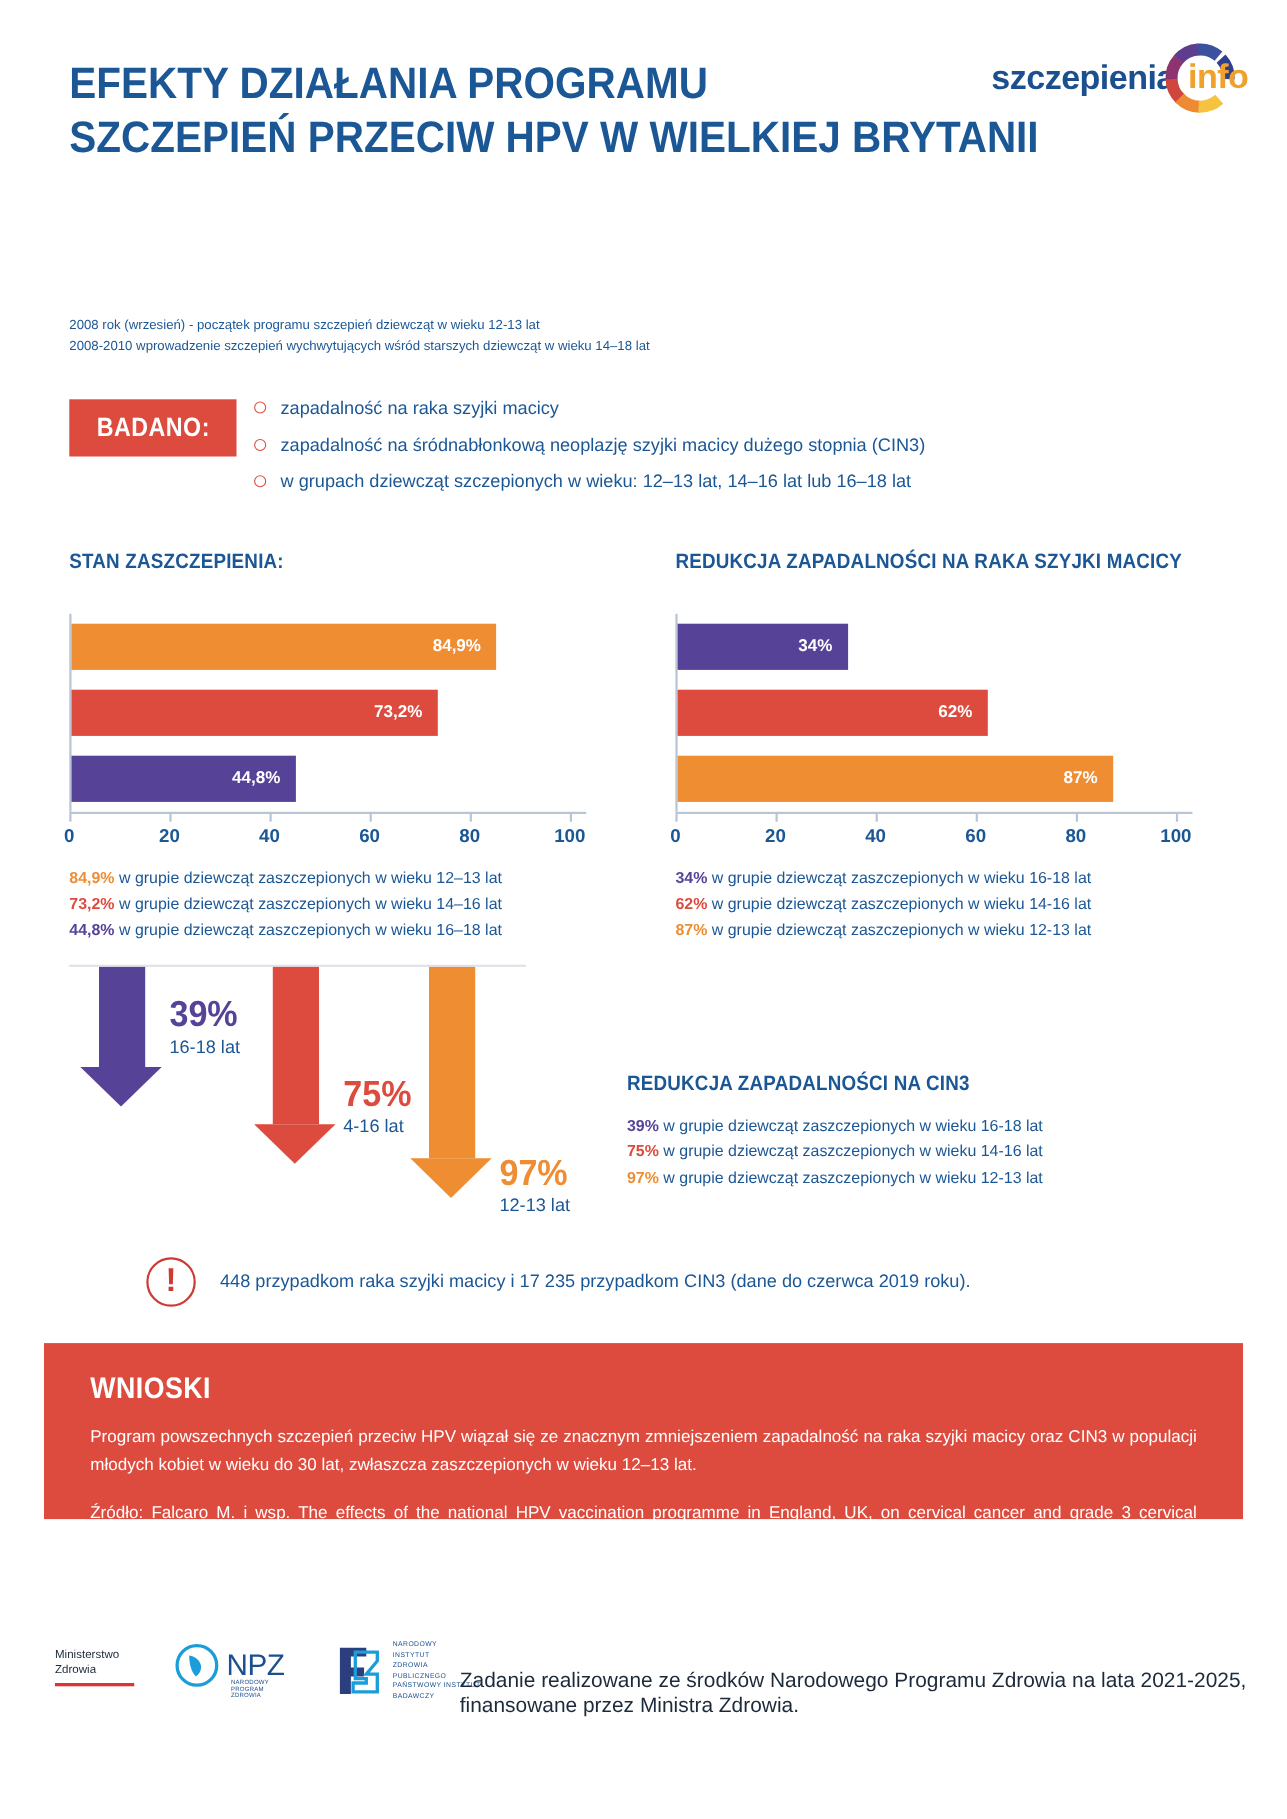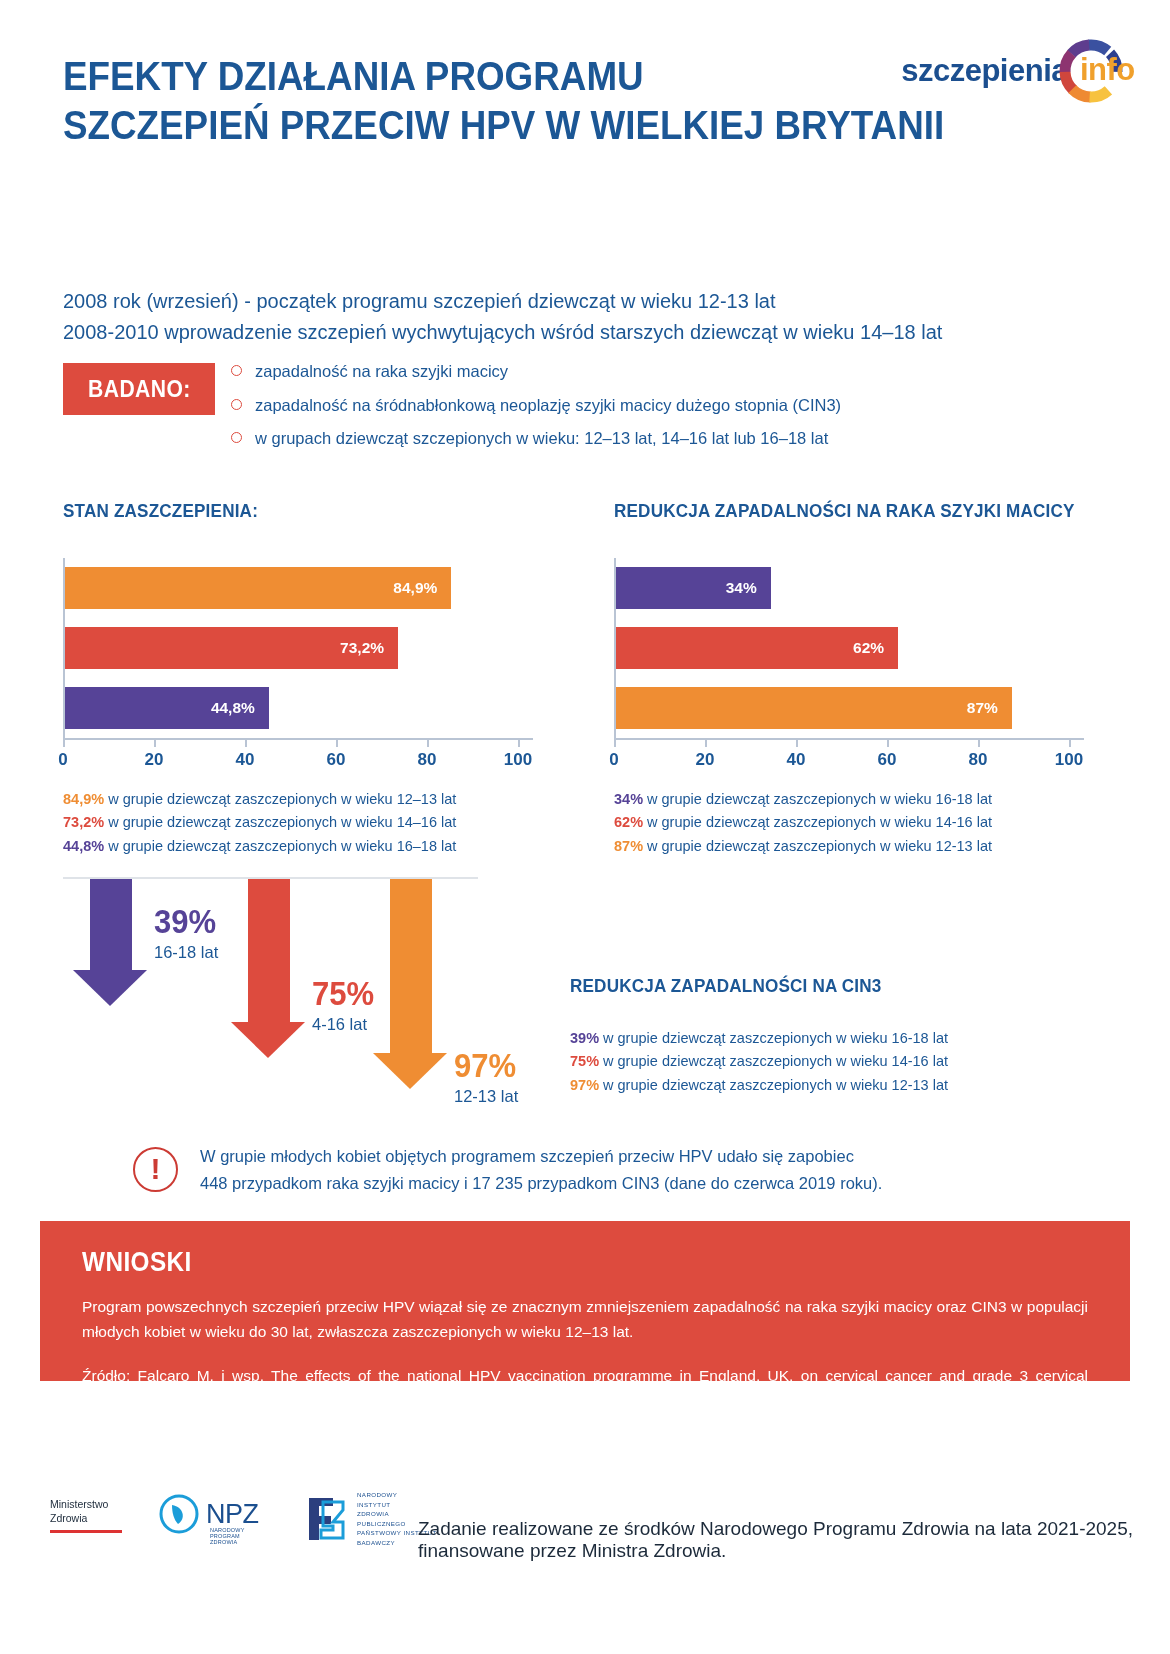--- a/index.html
+++ b/index.html
@@ -38,21 +38,21 @@
   h1.title span { display:block; white-space: nowrap; }
 
   
   .intro {
     position: absolute; left: 63px; top: 192px; width: 1002px;
     font-size: 16.5px; line-height: 1.62; color: #1c5795;
     text-align: justify;
   }
   .dates {
     position: absolute; left: 63px; top: 286px; width: 1002px;
-    font-size: 20px; line-height: 1.55; color: #1c5795;
+    font-size: 12px; line-height: 1.55; color: #1c5795;
   }
 
   
   .badano-box {
     position: absolute; left: 63px; top: 363px;
     width: 152px; height: 52px; background: #dd4b3e;
     display: flex; align-items: center; justify-content: center;
   }
   .badano-box span {
     color:#fff; font-size: 24px; font-weight: bold;
@@ -111,21 +111,21 @@
   .arrow .shaft { width: 100%; }
   .arrow .head {
     width: 0; height: 0; margin-left: 50%;
     transform: translateX(-50%);
   }
   .arrow-label { position: absolute; }
   .arrow-pct { font-size: 33px; font-weight: bold; line-height: 1; transform: scaleX(0.94); transform-origin:left; }
   .arrow-age { font-size: 16.5px; color: #1c5795; margin-top: 5px; }
 
   .cin3 { position: absolute; left: 570px; top: 975px; width: 470px; }
-  .cin3 .legend { margin-top: 30px; }
+  .cin3 .legend { margin-top: 16px; }
 
   
   .note { position: absolute; left: 133px; top: 1143px; display: flex; gap: 22px; align-items: center; }
   .excl {
     width: 45px; height: 45px; border: 2.5px solid #cc3b34; border-radius: 50%;
     display:flex; align-items:center; justify-content:center; flex:none;
   }
   .excl span { color:#cc3b34; font-size: 30px; font-weight: bold; line-height: 1; margin-top:-2px; }
   .note-text { font-size: 16.5px; line-height: 1.62; color:#1c5795; }
 
@@ -328,21 +328,20 @@
         <div><b style="color: rgb(221, 75, 62);">75%</b><span> w grupie dziewcząt zaszczepionych w wieku 14-16 lat</span></div>
         <div><b style="color: rgb(239, 141, 51);">97%</b><span> w grupie dziewcząt zaszczepionych w wieku 12-13 lat</span></div>
       </div>
   </div>
 
   <div class="note">
     <div class="excl">
         <span>!</span>
       </div>
     <div class="note-text">
-      <div>W grupie młodych kobiet objętych programem szczepień przeciw HPV udało się zapobiec</div>
       <div>448 przypadkom raka szyjki macicy i 17 235 przypadkom CIN3 (dane do czerwca 2019 roku).</div>
     </div>
   </div>
 
   <div class="wnioski">
     <h2>WNIOSKI</h2>
     <p>Program powszechnych szczepień przeciw HPV wiązał się ze znacznym zmniejszeniem zapadalność na raka szyjki macicy oraz CIN3 w populacji młodych kobiet w wieku do 30 lat, zwłaszcza zaszczepionych w wieku 12–13 lat.</p>
     <p class="src">Źródło: Falcaro M. i wsp. The effects of the national HPV vaccination programme in England, UK, on cervical cancer and grade 3 cervical intraepithelial neoplasia incidence: a register-based observational study. Lancet 2021, 398(10316):2084-2092. https://pubmed.ncbi.nlm.nih.gov/34741816/</p>
   </div>
 

